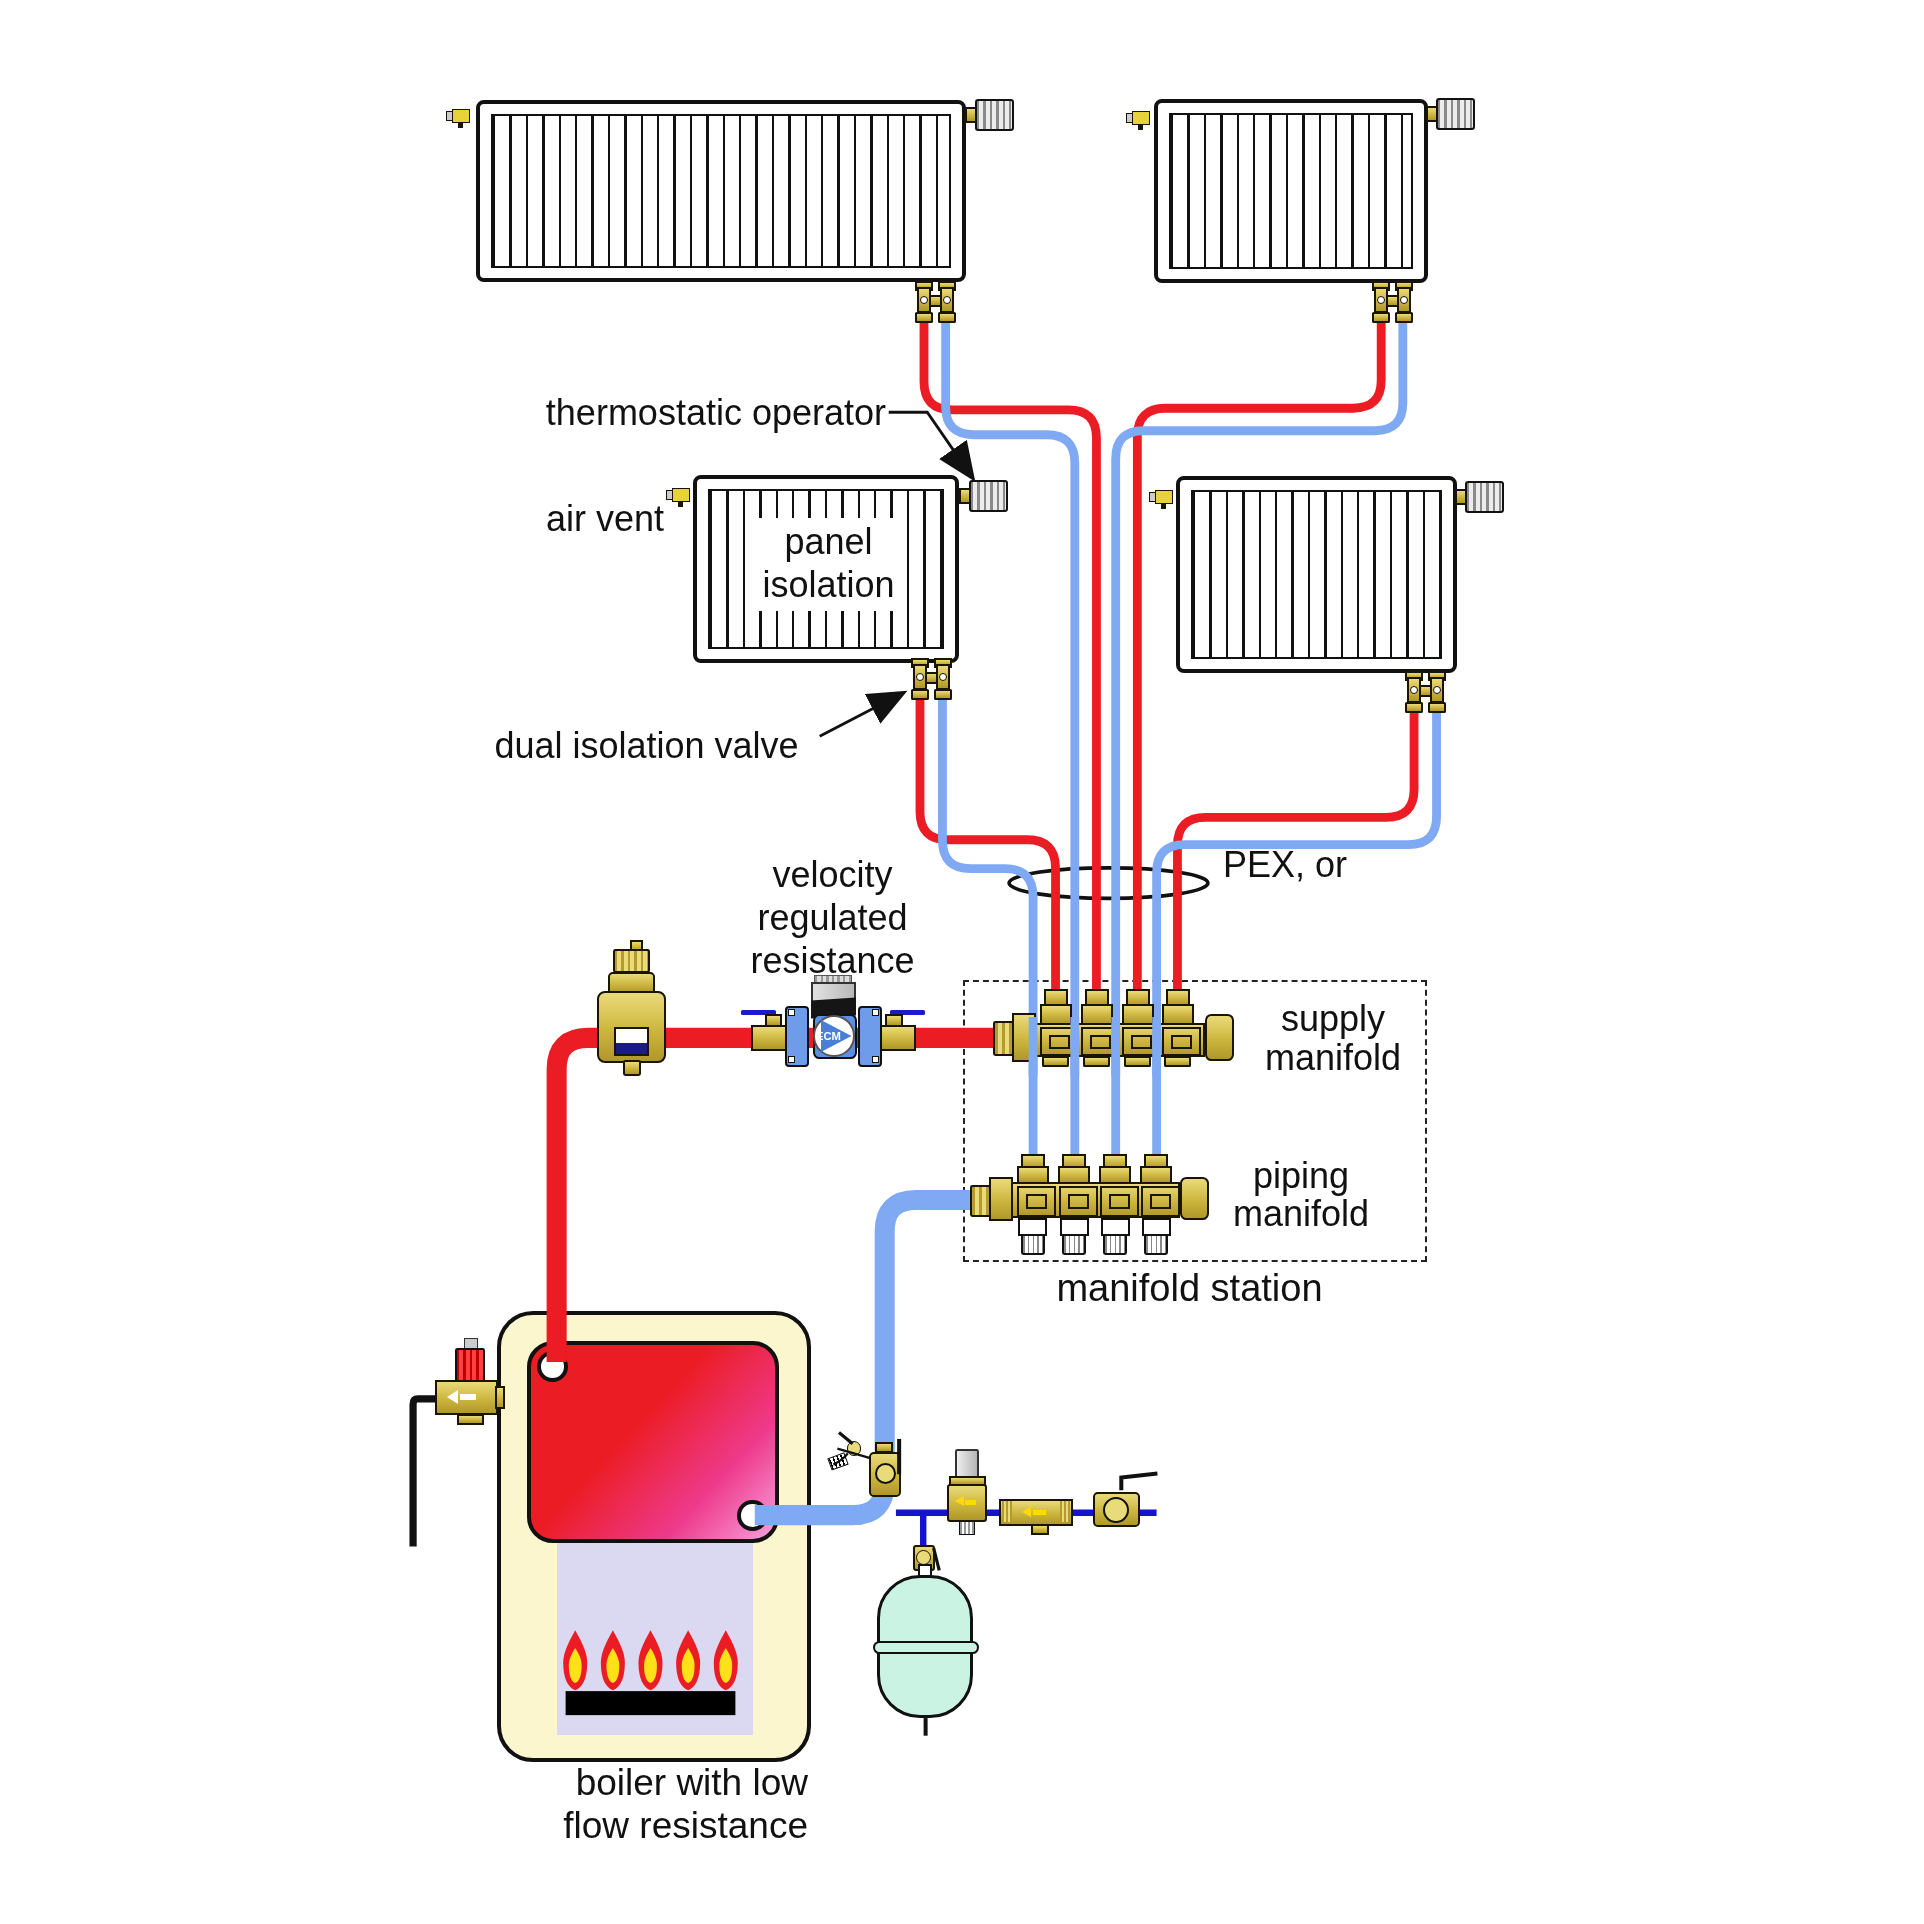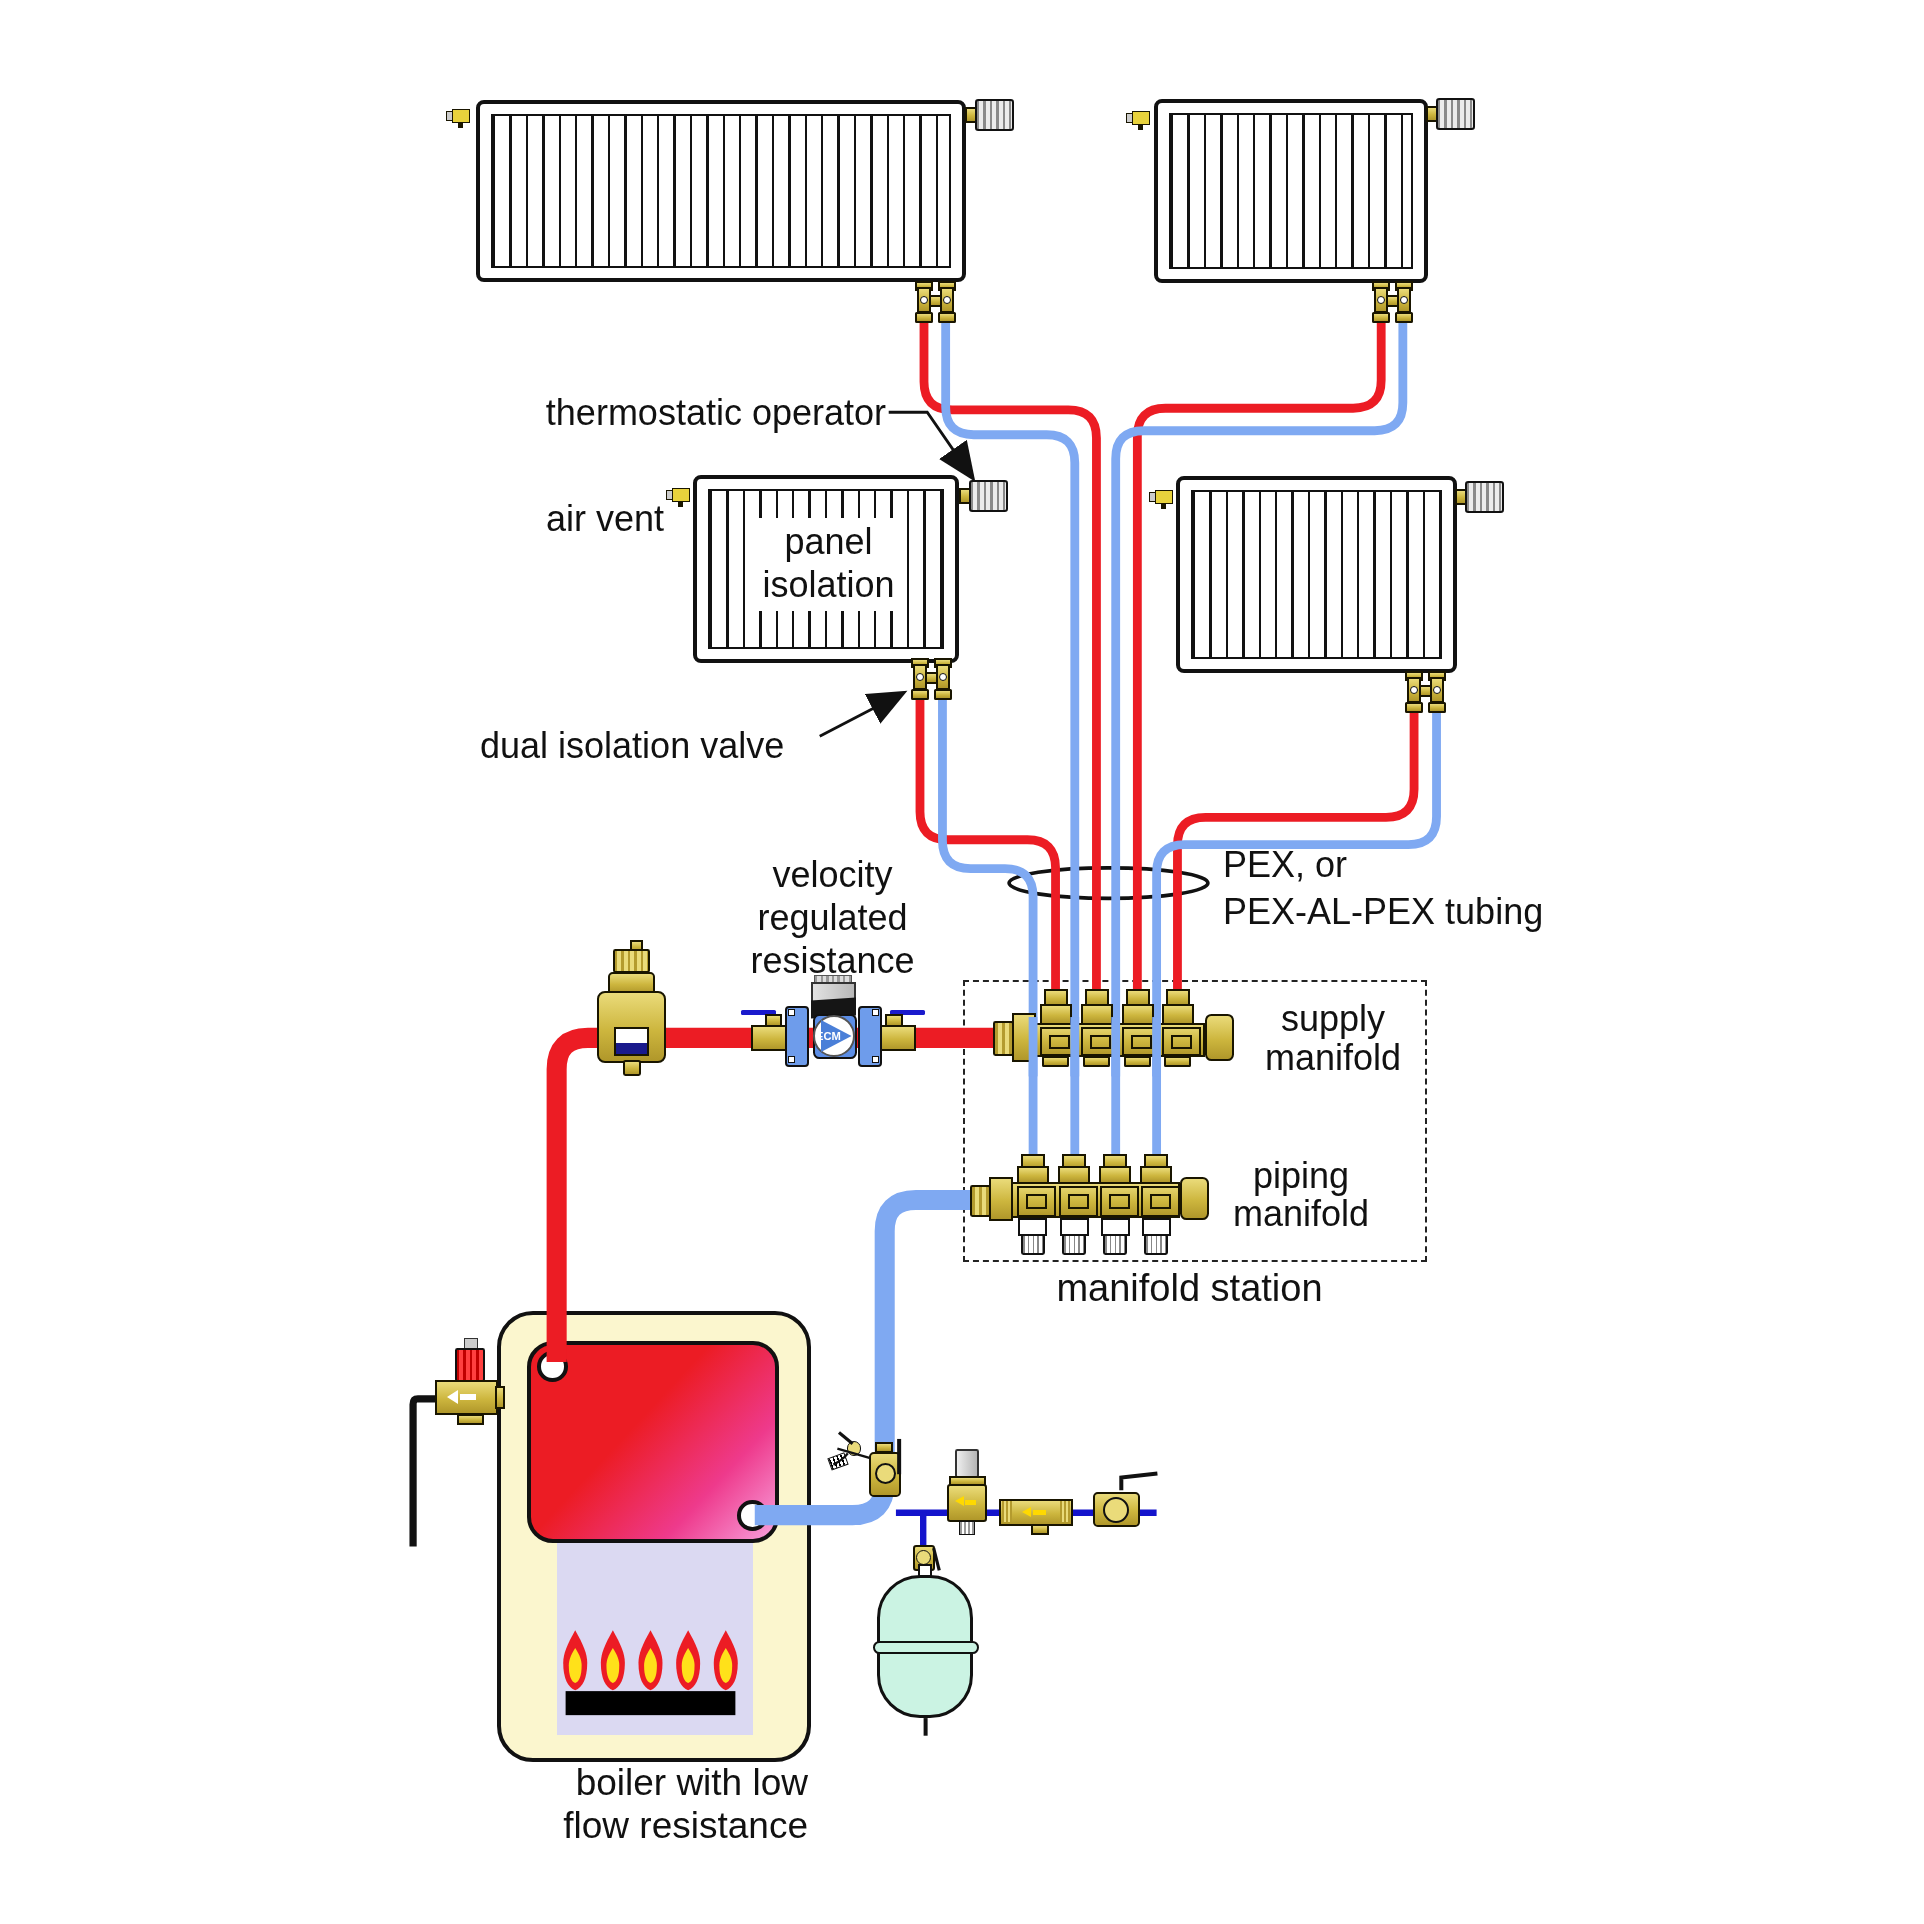--- a/index.html
+++ b/index.html
@@ -362,31 +362,30 @@
     <path d="M 1022 918 L 1122 866" stroke="#111" stroke-width="3.5" marker-end="url(#arrow2)"></path>
     <defs>
       <marker id="arrow2" markerWidth="16" markerHeight="14" refX="11" refY="6" orient="auto">
         <path d="M0,0 L14,6 L0,12 Z" fill="#111"></path>
       </marker>
     </defs>
   </svg>
 
   <div class="lbl" style="left:525px;top:391px;width:361px;text-align:right;z-index:5">thermostatic operator</div>
   <div class="lbl" style="left:504px;top:497px;width:160px;text-align:right;z-index:5">air vent</div>
-  <div class="lbl" style="left:480px;top:724px;width:333px;text-align:left;z-index:5">dual isolation valve</div>
+  <div class="lbl" style="left:480px;top:724px;width:333px;text-align:center;z-index:5">dual isolation valve</div>
 
   <div class="lbl" style="left:712px;top:853px;width:241px;text-align:center;line-height:43px;z-index:5">
     <div>velocity</div>
     <div>regulated</div>
     <div>resistance</div>
   </div>
 
   <div class="lbl" style="left:1223px;top:841px;line-height:47px;z-index:5">
     <div>PEX, or</div>
-    <div>PEX-AL-PEX tubing</div>
   </div>
 
   <div class="lbl" style="left:1239px;top:999px;width:188px;text-align:center;line-height:39px;z-index:5">
     <div>supply</div>
     <div>manifold</div>
   </div>
 
   <div class="lbl" style="left:1207px;top:1157px;width:188px;text-align:center;line-height:38px;z-index:5">
     <div>piping</div>
     <div>manifold</div>

